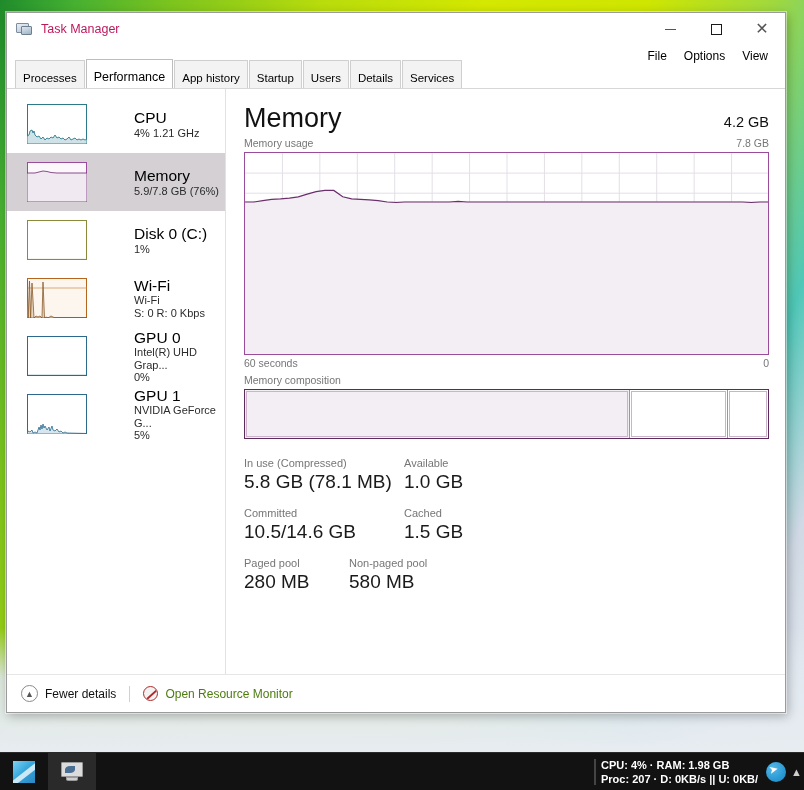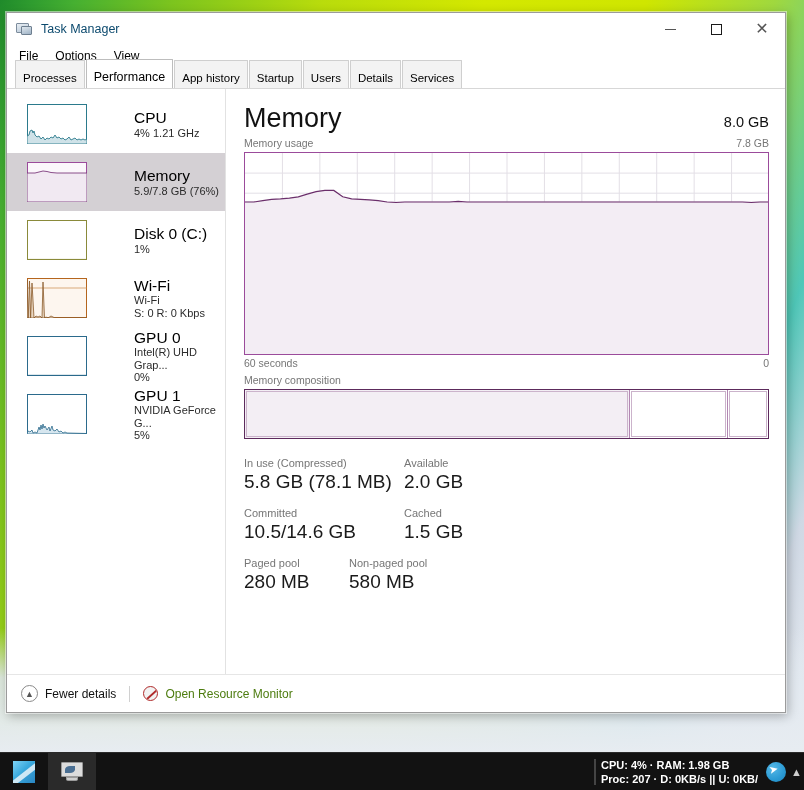--- a/index.html
+++ b/index.html
@@ -114,36 +114,36 @@
     position: absolute; left: 0; top: 1px; width: 13px; height: 10px;
     background: linear-gradient(160deg,#e8eef4,#b9c9d8);
     border: 1px solid #7c8c9c; border-radius: 1px;
   }
   #tm-icon .m2 {
     position: absolute; left: 5px; top: 4px; width: 11px; height: 9px;
     background: linear-gradient(160deg,#dfe7ee,#9fb3c6);
     border: 1px solid #6e7f90; border-radius: 1px;
   }
   #win-title {
-    font-size: 12.5px; color: #0c4a6e; margin-left: 8px;
+    font-size: 12.5px; color: #be185d; margin-left: 8px;
   }
   #win-ctrls { margin-left: auto; display: flex; height: 32px; }
   .wc {
     width: 46px; height: 32px; display: flex; align-items: center; justify-content: center;
     color: #222; font-size: 13px;
   }
   .wc .min { width: 11px; height: 1px; background: #555; display: block; }
   .wc .max { width: 11px; height: 11px; border: 1.4px solid #1a1a1a; display: block; }
   .wc .cls {
     font-size: 16px; line-height: 16px; color: #555; font-family: "DejaVu Sans", sans-serif;
   }
   
   #menubar {
     height: 22px; display: flex; align-items: center; padding-left: 12px;
-    flex: 0 0 auto; background: #fff;
+    flex: 0 0 auto; background: #fff; justify-content: flex-end;
   }
   .menu-item {
     font-size: 12px; color: #000; margin-right: 17px;
   }
   
   #tabstrip {
     height: 22px; display: flex; align-items: flex-end;
     padding-left: 8px; flex: 0 0 auto;
     border-bottom: 1px solid #d7d7d7;
     background: #fff;
@@ -395,21 +395,21 @@
           <div class="side-sub2">5%</div>
         </div>
       </div>
 
     </div>
 
     <div id="main">
 
       <div id="main-head">
         <div id="main-title">Memory</div>
-        <div id="main-total">8.0 GB</div>
+        <div id="main-total">4.2 GB</div>
       </div>
 
       <div class="sub-row">
         <span>Memory usage</span>
         <span class="right">7.8 GB</span>
       </div>
 
       <div id="usage-graph">
         <div class="fill"></div>
         <svg id="usage-svg" width="524" height="201" viewBox="0 0 524 201">
@@ -462,21 +462,21 @@
       <div id="stats">
         <div id="stats-left">
 
           <div class="stat-pair">
             <div class="stat-col" style="width:160px">
               <div class="stat-lbl">In use (Compressed)</div>
               <div class="stat-val">5.8 GB (78.1 MB)</div>
             </div>
             <div class="stat-col">
               <div class="stat-lbl">Available</div>
-              <div class="stat-val">2.0 GB</div>
+              <div class="stat-val">1.0 GB</div>
             </div>
           </div>
 
           <div class="stat-pair">
             <div class="stat-col" style="width:160px">
               <div class="stat-lbl">Committed</div>
               <div class="stat-val">10.5/14.6 GB</div>
             </div>
             <div class="stat-col">
               <div class="stat-lbl">Cached</div>

